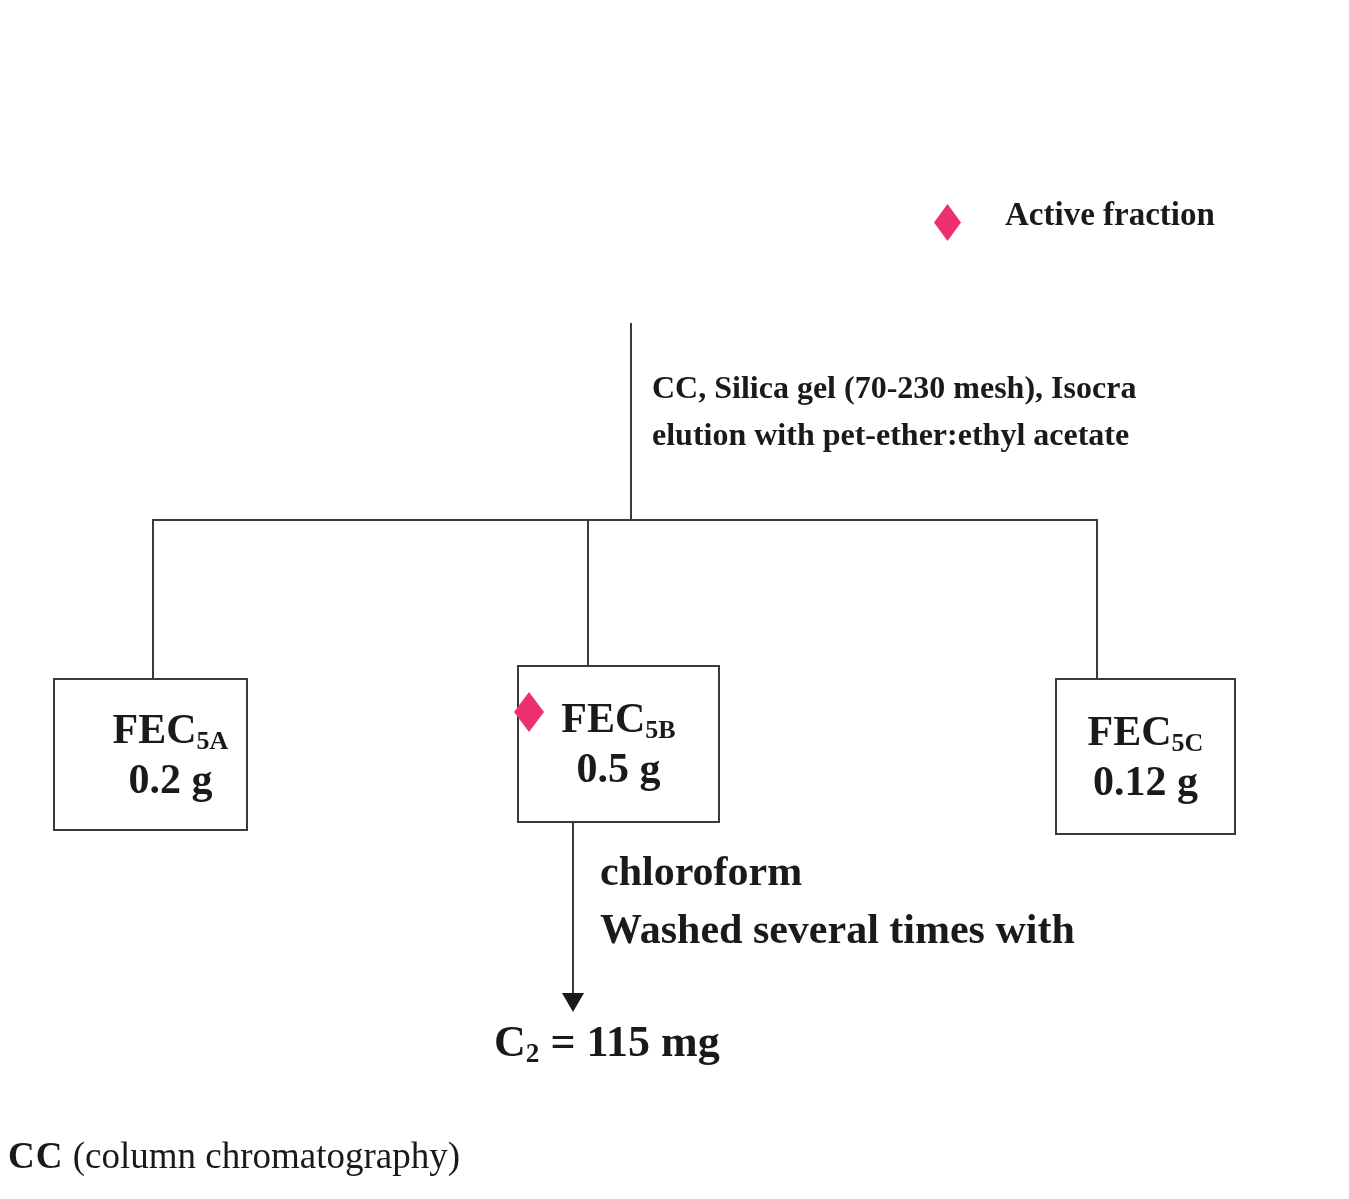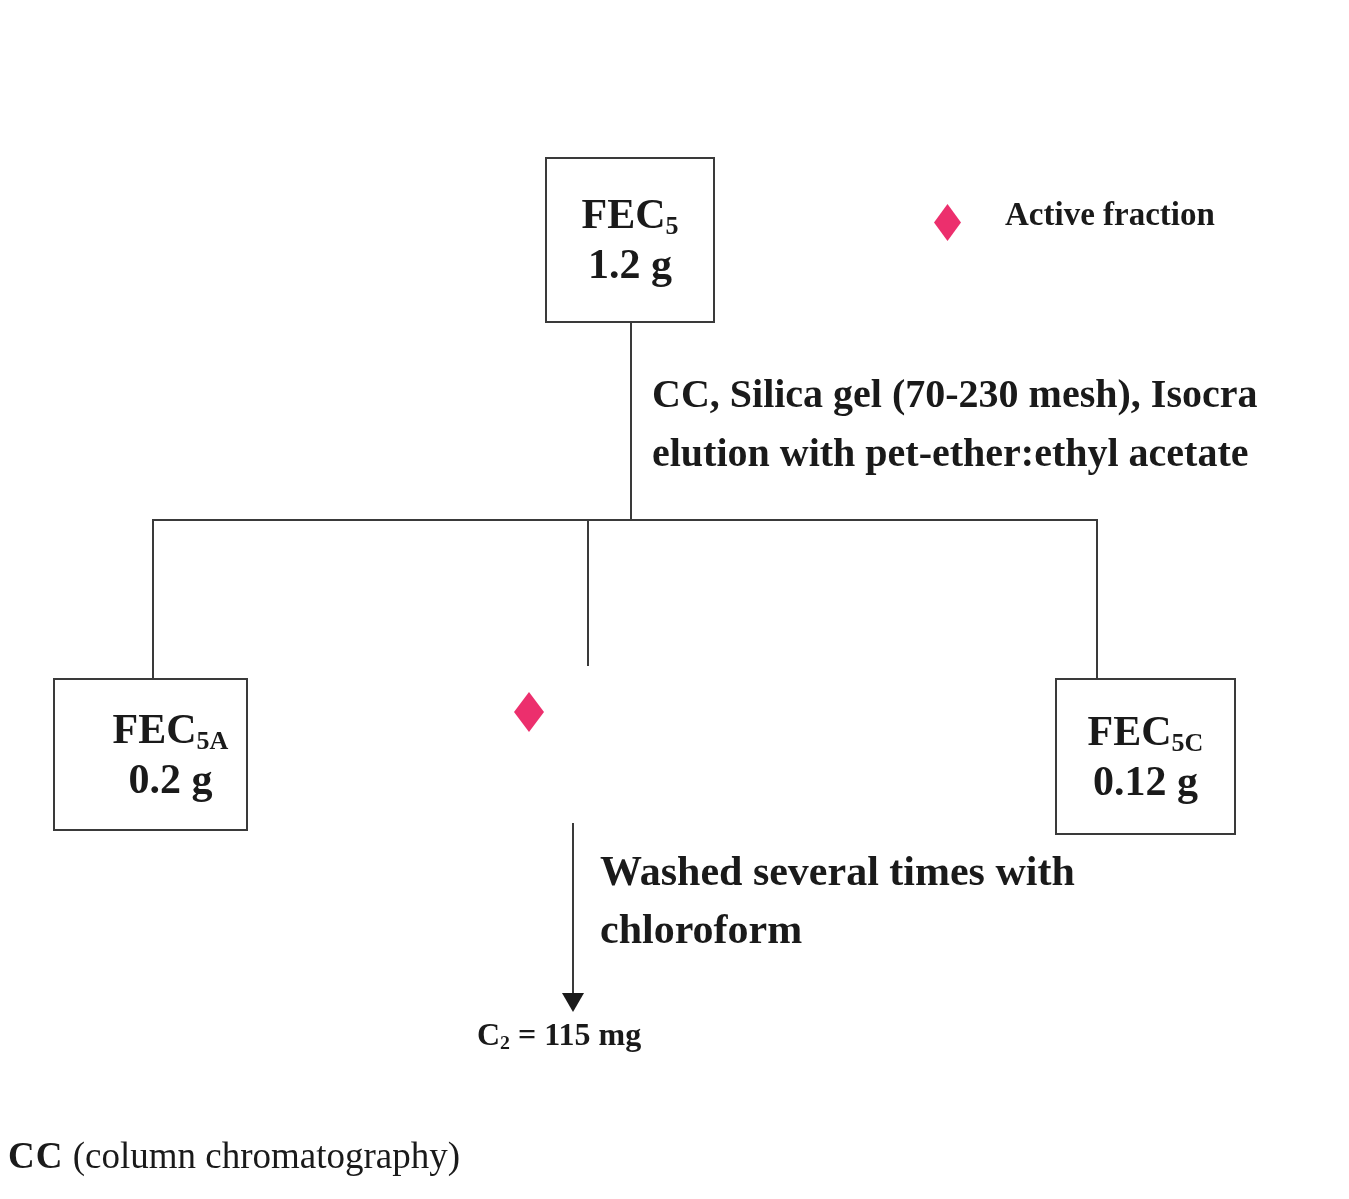--- a/index.html
+++ b/index.html
@@ -48,75 +48,75 @@
   .sub { font-size: 0.62em; position: relative; top: 0.22em; }
 
   
   .diamond { position: absolute; }
   #legend-diamond { left: 934px; top: 204px; }
   #active-diamond-b { left: 514px; top: 692px; }
 
   
   .lbl { position: absolute; font-weight: bold; white-space: nowrap; }
   #legend-label { left: 1005px; top: 196px; font-size: 33px; }
-  #process-label { left: 652px; top: 364px; font-size: 40px; line-height: 1.48; }
+  #process-label { left: 652px; top: 364px; font-size: 32px; line-height: 1.48; }
   #wash-label { left: 600px; top: 843px; font-size: 42px; line-height: 1.38; }
-  #result-label { left: 477px; top: 1016px; font-size: 32px; text-align: right; }
+  #result-label { left: 494px; top: 1016px; font-size: 44px; text-align: right; }
   #footnote { left: 8px; top: 1134px; font-size: 37px; font-weight: normal; }
   #footnote .fn-bold { font-weight: bold; letter-spacing: 1px; }
 </style>
 </head>
 <body style="color: rgb(26, 26, 26);">
 
 <div class="canvas">
 
   <span class="diamond" id="legend-diamond">
     <svg width="27" height="37" viewBox="0 0 27 37">
         <polygon points="13.5,0 27,18.5 13.5,37 0,18.5" fill="#ec2f6d"></polygon>
       </svg>
   </span>
   <div class="lbl" id="legend-label">Active fraction</div>
 
-  <div class="node" id="box-root" style="border-color: rgb(58, 58, 58);">
-    <div><span>FEC</span><span class="sub">5</span></div>
-    <div>1.2 g</div>
-  </div>
 
   <div class="edge" id="edge-root-down" style="background: rgb(58, 58, 58);"></div>
   <div class="edge" id="edge-branch" style="background: rgb(58, 58, 58);"></div>
   <div class="edge" id="edge-a-down" style="background: rgb(58, 58, 58);"></div>
   <div class="edge" id="edge-b-down" style="background: rgb(58, 58, 58);"></div>
   <div class="edge" id="edge-c-down" style="background: rgb(58, 58, 58);"></div>
 
   <div class="lbl" id="process-label">
     <div>CC, Silica gel (70-230 mesh), Isocra</div>
     <div>elution with pet-ether:ethyl acetate</div>
   </div>
 
   <div class="node" id="box-a" style="border-color: rgb(58, 58, 58); padding-left: 40px;">
     <div><span>FEC</span><span class="sub">5A</span></div>
     <div>0.2 g</div>
   </div>
 
+  <div class="node" id="box-b" style="border-color: rgb(58, 58, 58);">
+    <div><span>FEC</span><span class="sub">5B</span></div>
+    <div>0.5 g</div>
+  </div>
   <span class="diamond" id="active-diamond-b">
     <svg width="30" height="40" viewBox="0 0 30 40">
         <polygon points="15,0 30,20 15,40 0,20" fill="#ec2f6d"></polygon>
       </svg>
   </span>
 
   <div class="node" id="box-c" style="border-color: rgb(58, 58, 58); margin-left: 16px;">
     <div><span>FEC</span><span class="sub">5C</span></div>
     <div>0.12 g</div>
   </div>
 
   <div class="edge" id="edge-b-out" style="background: rgb(58, 58, 58);"></div>
   <div class="arrowhead"></div>
   <div class="lbl" id="wash-label">
+    <div>chloroform</div>
     <div>Washed several times with</div>
-    <div>chloroform</div>
   </div>
 
   <div class="lbl" id="result-label">
     <span>C</span><span class="sub">2</span><span> = 115 mg</span>
   </div>
 
   <div class="lbl" id="footnote">
     <span class="fn-bold">CC</span><span> (column chromatography)</span>
   </div>
 

